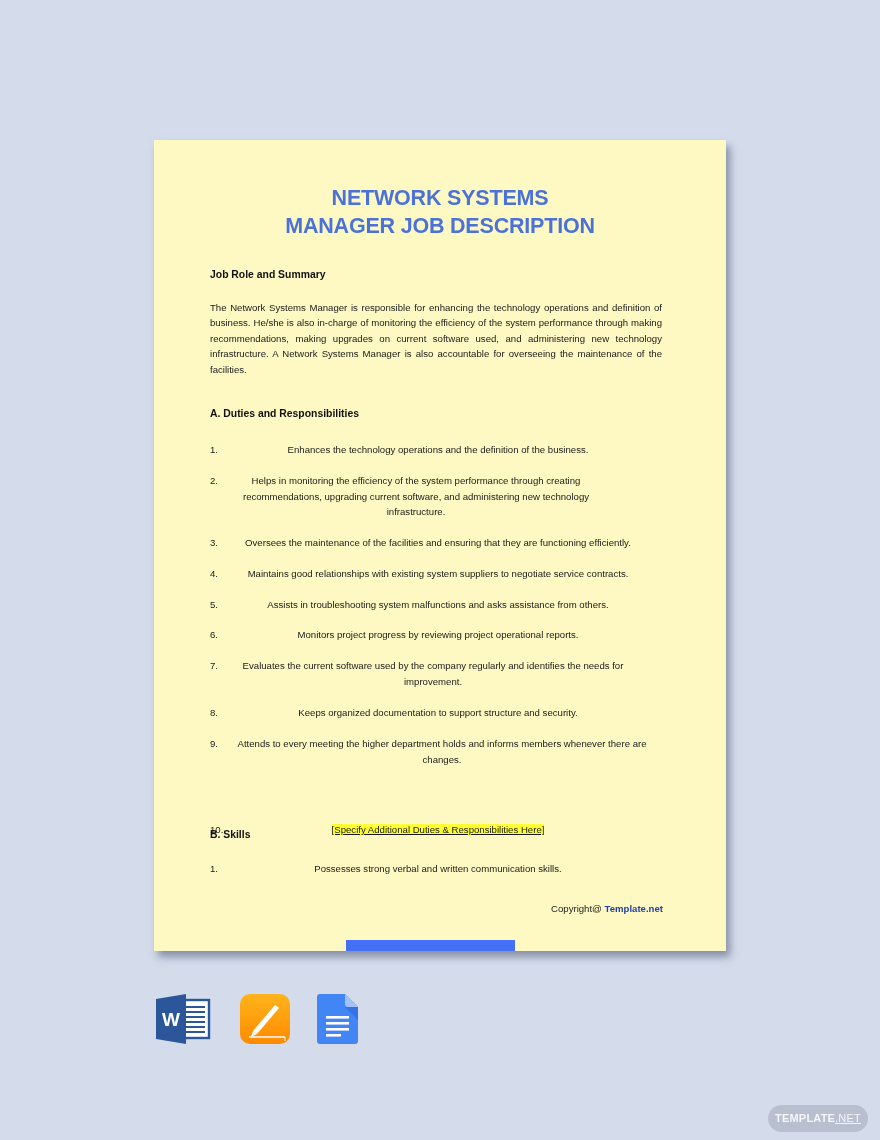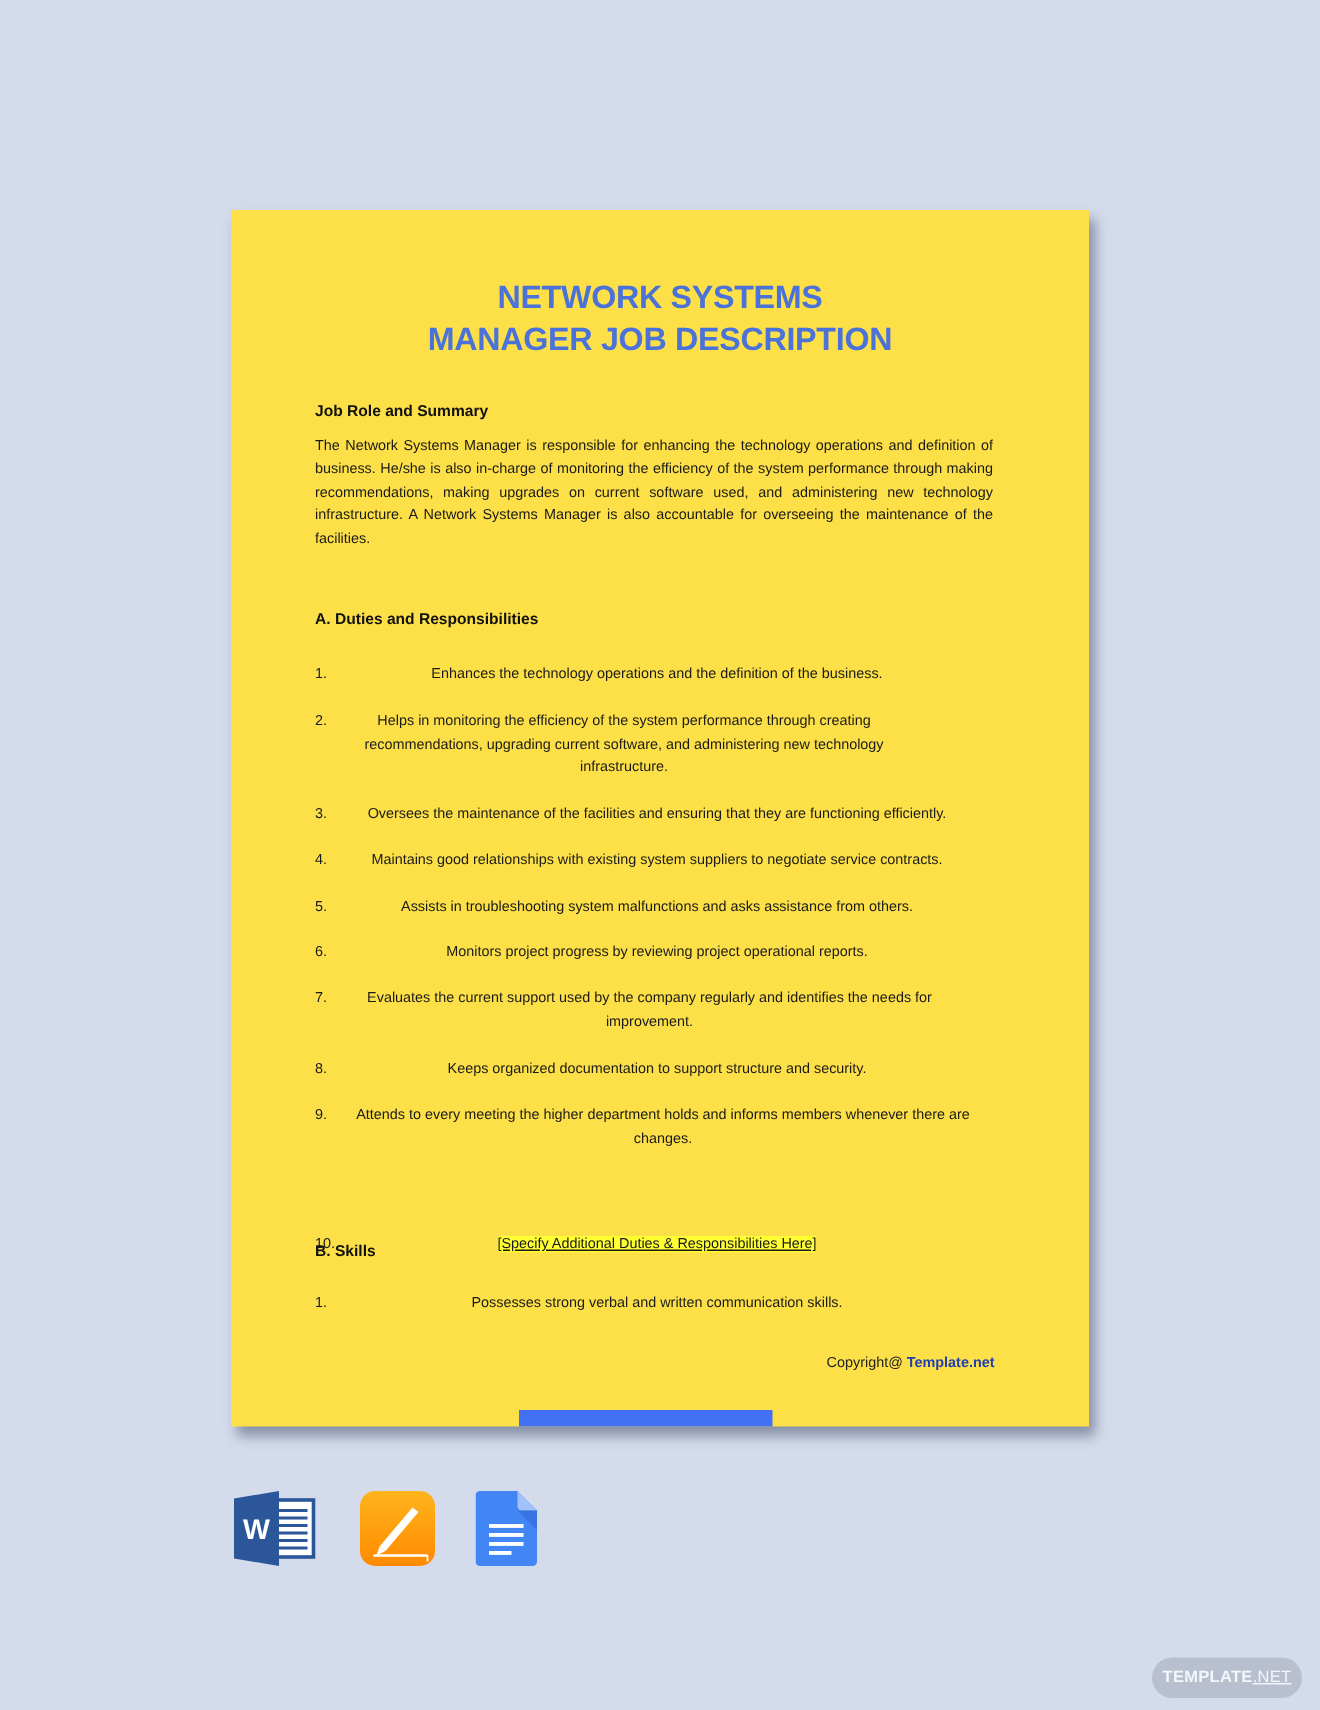--- a/index.html
+++ b/index.html
@@ -7,21 +7,21 @@
     width: 880px; height: 1140px;
     background: #d4dcec;
     position: relative;
     overflow: hidden;
     font-family: "Liberation Sans", "DejaVu Sans", sans-serif;
   }
   .page {
     position: absolute;
     left: 154px; top: 140px;
     width: 572px; height: 811px;
-    background: #fde047;
+    background: #fef9c3;
     box-shadow: 4px 6px 8px rgba(70, 80, 105, 0.55);
   }
   .title {
     position: absolute;
     left: 0; right: 0; top: 44px;
     text-align: center;
     color: #4a72d8;
     font-weight: bold;
     font-size: 21.5px;
     line-height: 28px;
@@ -34,21 +34,21 @@
     font-size: 9.6px;
   }
   .h {
     position: absolute;
     font-weight: bold;
     font-size: 10.4px;
     color: #111;
   }
   .summary {
     position: absolute;
-    top: 150px; left: 0; width: 452px;
+    top: 160px; left: 0; width: 452px;
     line-height: 15.4px;
     text-align: justify;
     font-size: 9.6px;
   }
   .item {
     position: absolute;
     left: 0; width: 452px;
     line-height: 15.5px;
     font-size: 9.6px;
   }
@@ -131,21 +131,21 @@
     <div class="item" style="top:457px;">
       <span class="num">5.</span>
       <span class="txt">Assists in troubleshooting system malfunctions and asks assistance from others.</span>
     </div>
     <div class="item" style="top:487px;">
       <span class="num">6.</span>
       <span class="txt">Monitors project progress by reviewing project operational reports.</span>
     </div>
     <div class="item" style="top:518px;">
       <span class="num">7.</span>
-      <span class="txt" style="width:410px;">Evaluates the current support used by the company regularly and identifies the needs for improvement.</span>
+      <span class="txt" style="width:410px;">Evaluates the current software used by the company regularly and identifies the needs for improvement.</span>
     </div>
     <div class="item" style="top:565px;">
       <span class="num">8.</span>
       <span class="txt">Keeps organized documentation to support structure and security.</span>
     </div>
     <div class="item" style="top:596px;">
       <span class="num">9.</span>
       <span class="txt" style="width:428px;">Attends to every meeting the higher department holds and informs members whenever there are changes.</span>
     </div>
     <div class="item" style="top:642px;margin-top:40px;">

